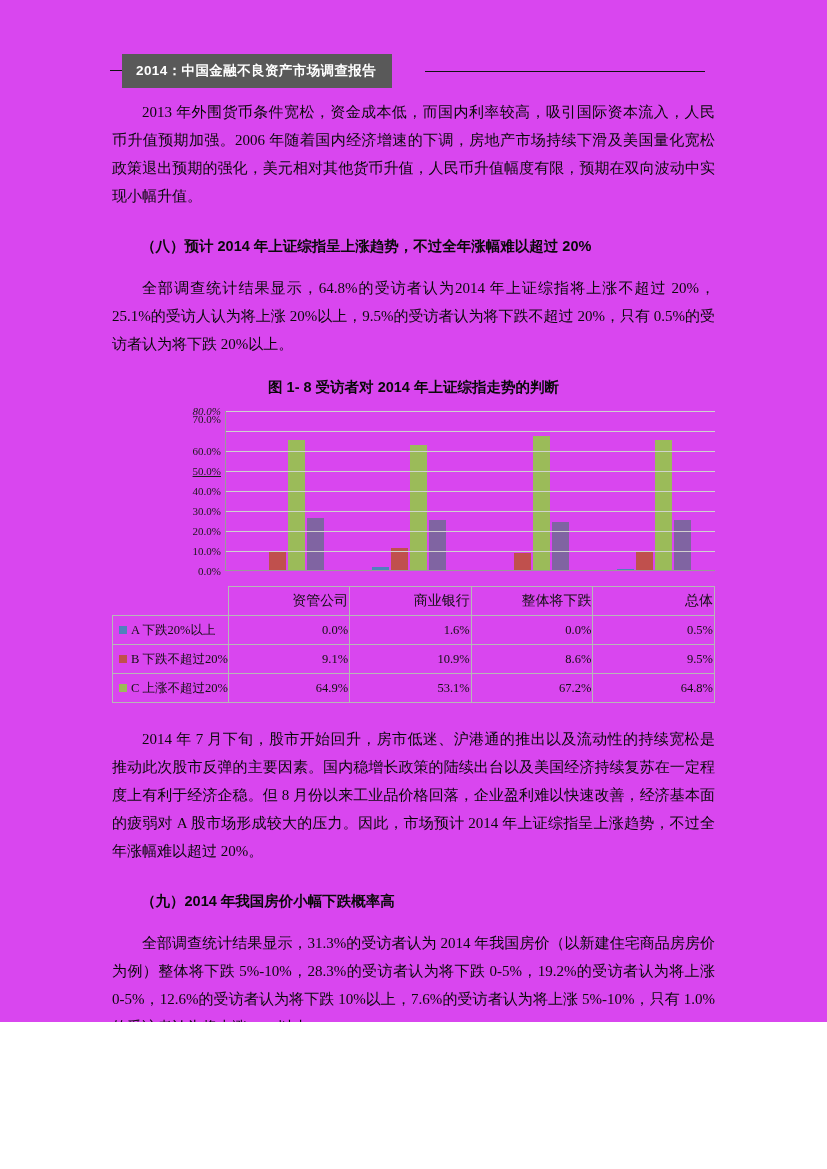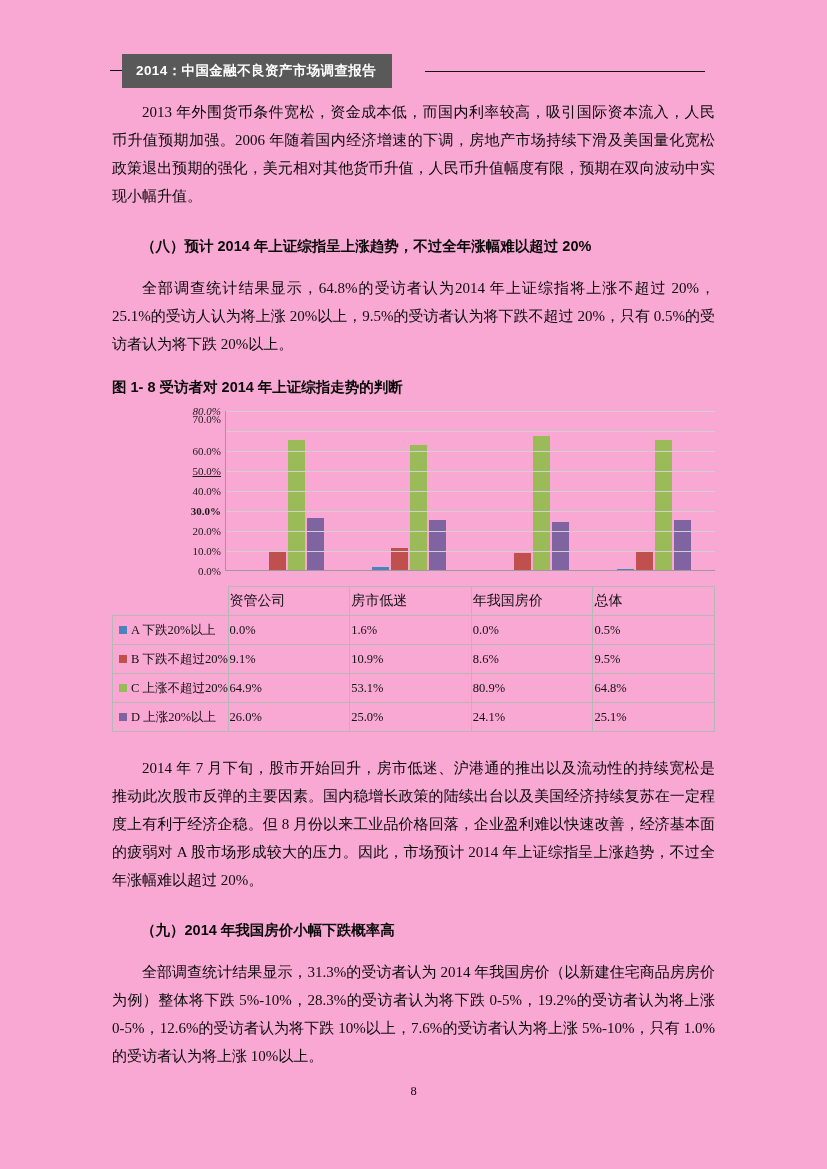--- a/index.html
+++ b/index.html
@@ -8,23 +8,23 @@
     background: #ffffff;
   }
   body {
     font-family: "Liberation Serif", "DejaVu Serif", serif;
     color: #0a0a0a;
   }
 
   .page {
     position: relative;
     width: 827px;
-    height: 1169px;
+    height: 1022px;
     margin: 0 auto;
-    background: #f9a8d4;
+    background: #d946ef;
     overflow: hidden;
     box-sizing: border-box;
   }
 
   
   .header-area {
     position: absolute;
     left: 0;
     top: 54px;
     width: 827px;
@@ -89,20 +89,21 @@
   }
 
   .gap-sm  { height: 14px; }
   .gap-md  { height: 22px; }
 
   
   .figure {
     margin-top: 20px;
   }
   .fig-caption {
+    text-align: center;
     font-size: 14.5px;
     font-weight: bold;
     font-family: "Liberation Sans", "DejaVu Sans", sans-serif;
     margin-bottom: 14px;
   }
 
   .chart-block {
     position: relative;
     width: 603px;
     margin: 0 auto;
@@ -170,21 +171,21 @@
   
   .data-table {
     width: 603px;
     border-collapse: collapse;
     table-layout: fixed;
     font-size: 12.5px;
   }
   .data-table td {
     border: 1px solid #b7b7b7;
     height: 26px;
-    text-align: left;
+    text-align: right;
     vertical-align: middle;
     font-family: "Liberation Serif", "DejaVu Serif", serif;
     color: #101010;
   }
   .data-table td.cat-head {
     font-size: 14px;
   }
   .data-table td.legend-cell {
     text-align: left;
     padding-left: 6px;
@@ -241,21 +242,21 @@
 
       <div class="chart-block">
 
         <div class="plot-wrap">
           <div class="ylabels" id="ylabels">
               <div class="ylabel" style="top: 0px; font-style: italic;">80.0%</div>
               <div class="ylabel" style="top: 8px;">70.0%</div>
               <div class="ylabel" style="top: 40px;">60.0%</div>
               <div class="ylabel" style="top: 60px; text-decoration: underline;">50.0%</div>
               <div class="ylabel" style="top: 80px;">40.0%</div>
-              <div class="ylabel" style="top: 100px; font-weight: bold;">30.0%</div>
+              <div class="ylabel" style="top: 100px;">30.0%</div>
               <div class="ylabel" style="top: 120px;">20.0%</div>
               <div class="ylabel" style="top: 140px;">10.0%</div>
               <div class="ylabel" style="top: 160px;">0.0%</div>
             </div>
           <div class="plot" id="plot">
             <div class="groups" id="groups">
                 <div class="group">
                   <div class="bar s0" title="A 下跌20%以上 资管公司 0.0%" style="height: 0px; background: rgb(79, 129, 189);"></div>
                   <div class="bar s1" title="B 下跌不超过20% 资管公司 9.1%" style="height: 18.2px; background: rgb(192, 80, 77);"></div>
                   <div class="bar s2" title="C 上涨不超过20% 资管公司 64.9%" style="height: 129.8px; background: rgb(155, 187, 89);"></div>
@@ -289,51 +290,44 @@
               <div class="gridline" style="top: 120px;"></div>
               <div class="gridline" style="top: 140px;"></div>
             </div>
         </div>
 
         <table class="data-table">
           <tbody id="table-body">
               <tr class="head-row">
                 <td class="corner" style="width: 113px;"></td>
                 <td class="cat-head">资管公司</td>
-                <td class="cat-head">房市低迷</td>
-                <td class="cat-head">年我国房价</td>
+                <td class="cat-head">商业银行</td>
+                <td class="cat-head">整体将下跌</td>
                 <td class="cat-head">总体</td>
               </tr>
               <tr>
                 <td class="legend-cell"><span class="swatch" style="background: rgb(79, 129, 189);"></span><span>A 下跌20%以上</span></td>
                 <td>0.0%</td>
                 <td>1.6%</td>
                 <td>0.0%</td>
                 <td>0.5%</td>
               </tr>
               <tr>
                 <td class="legend-cell"><span class="swatch" style="background: rgb(192, 80, 77);"></span><span>B 下跌不超过20%</span></td>
                 <td>9.1%</td>
                 <td>10.9%</td>
                 <td>8.6%</td>
                 <td>9.5%</td>
               </tr>
               <tr>
                 <td class="legend-cell"><span class="swatch" style="background: rgb(155, 187, 89);"></span><span>C 上涨不超过20%</span></td>
                 <td>64.9%</td>
                 <td>53.1%</td>
-                <td>80.9%</td>
+                <td>67.2%</td>
                 <td>64.8%</td>
-              </tr>
-              <tr>
-                <td class="legend-cell"><span class="swatch" style="background: rgb(128, 100, 162);"></span><span>D 上涨20%以上</span></td>
-                <td>26.0%</td>
-                <td>25.0%</td>
-                <td>24.1%</td>
-                <td>25.1%</td>
               </tr>
             </tbody>
         </table>
 
       </div>
     </div>
 
     <div class="gap-md"></div>
 
     <p class="body">2014 年 7 月下旬，股市开始回升，房市低迷、沪港通的推出以及流动性的持续宽松是推动此次股市反弹的主要因素。国内稳增长政策的陆续出台以及美国经济持续复苏在一定程度上有利于经济企稳。但 8 月份以来工业品价格回落，企业盈利难以快速改善，经济基本面的疲弱对 A 股市场形成较大的压力。因此，市场预计 2014 年上证综指呈上涨趋势，不过全年涨幅难以超过 20%。</p>

